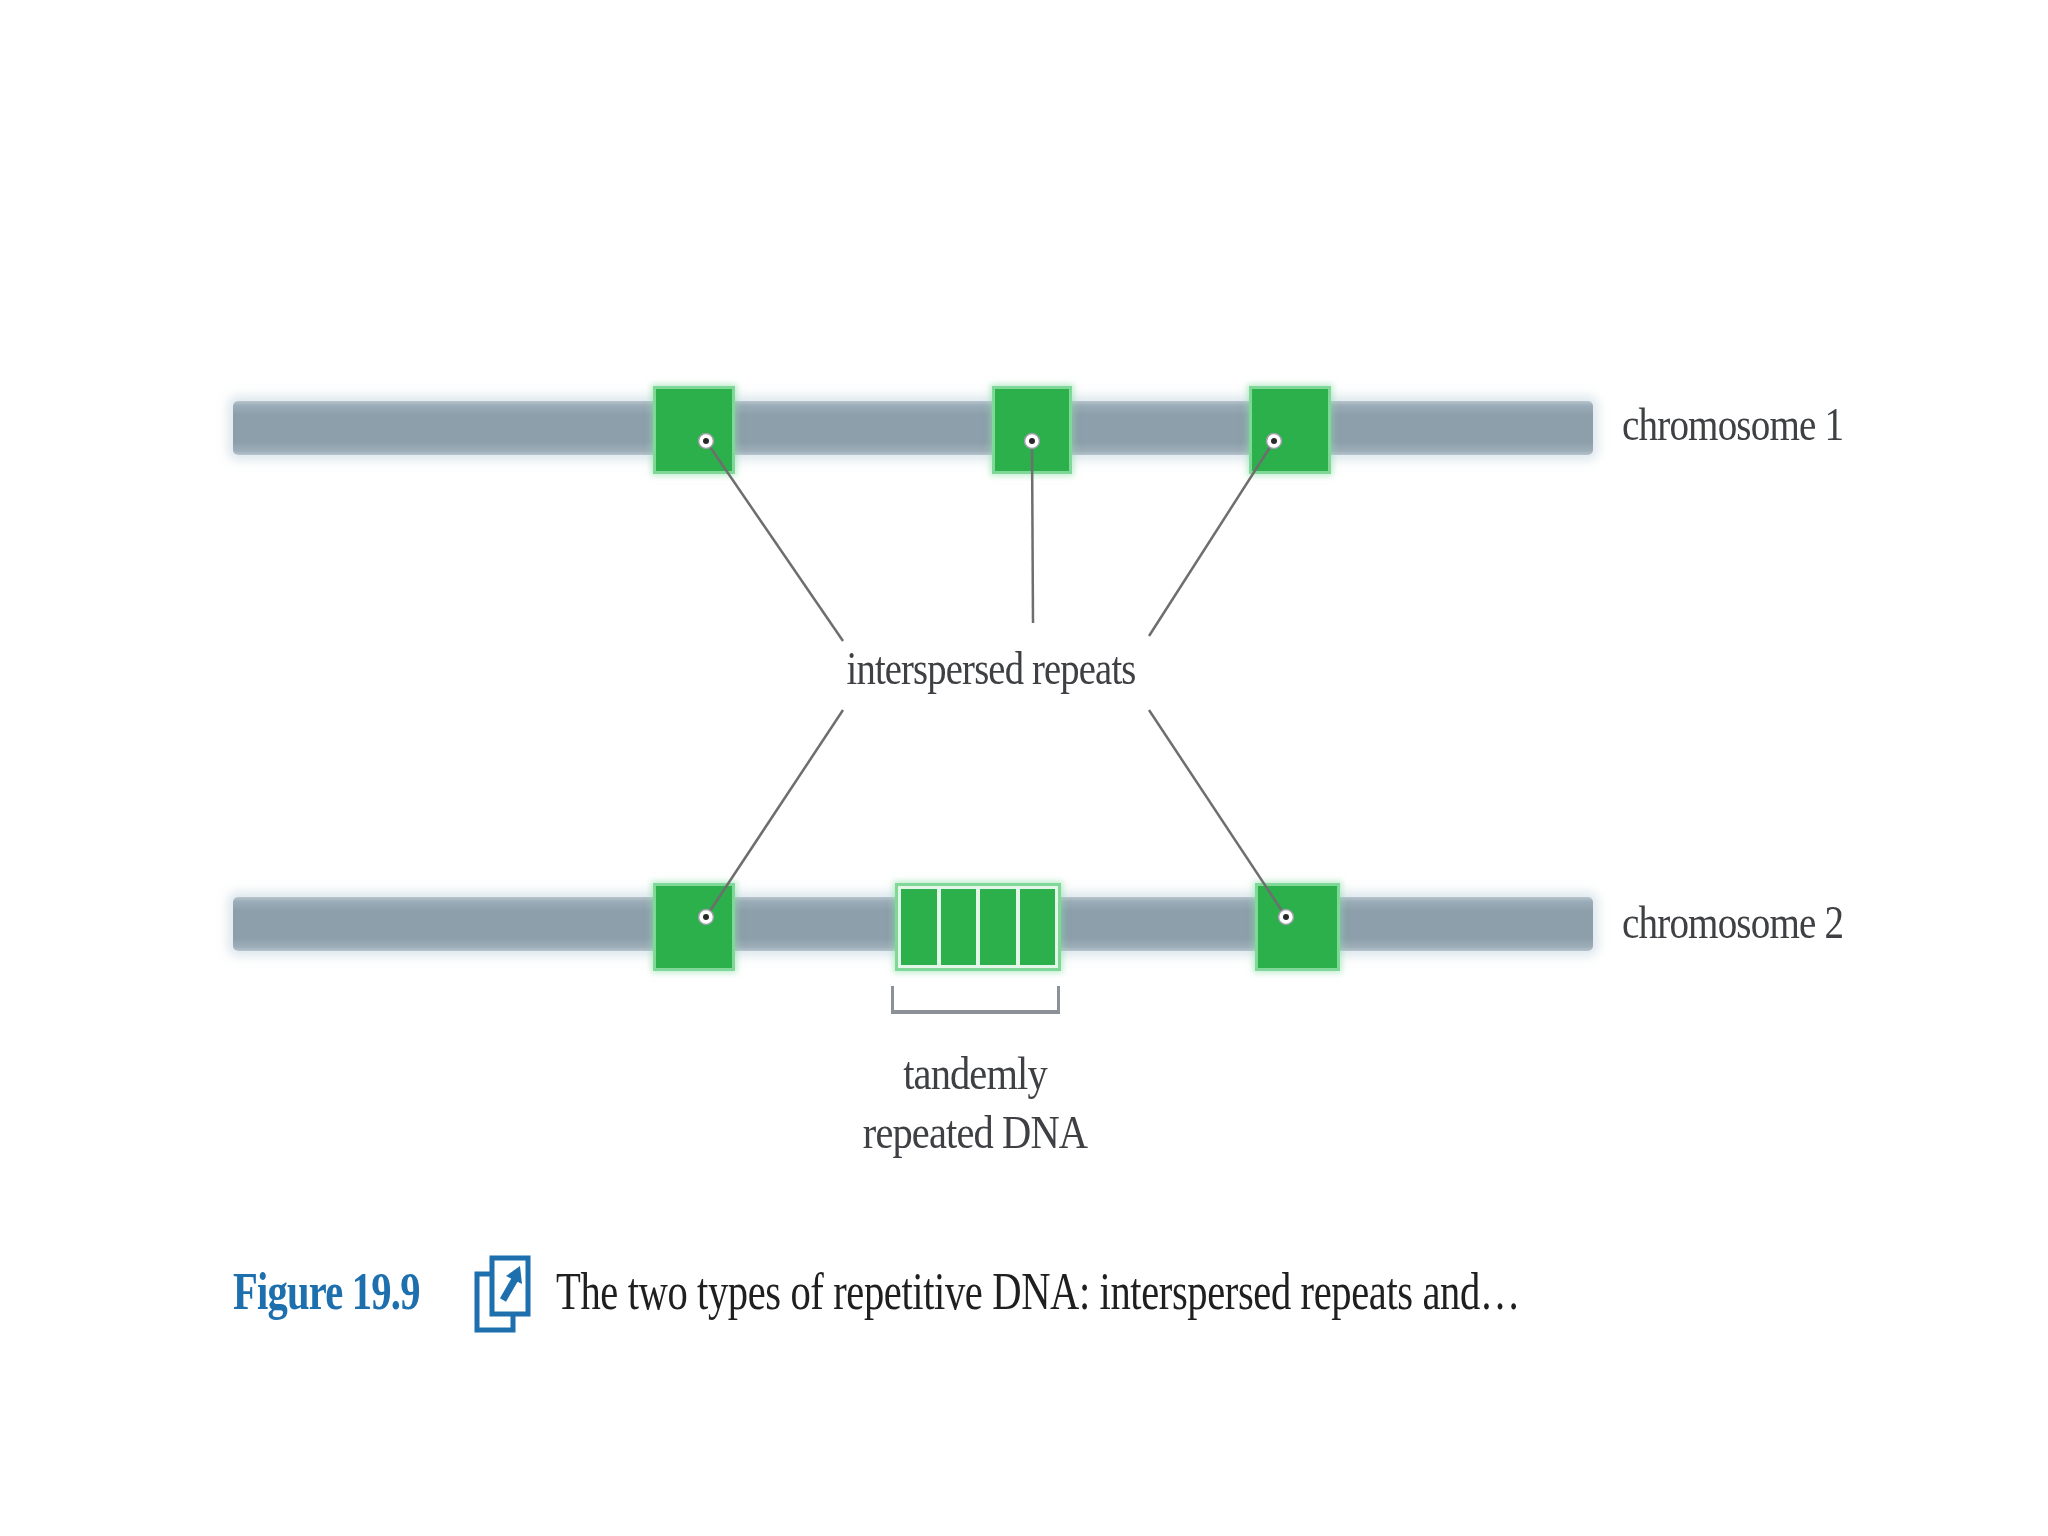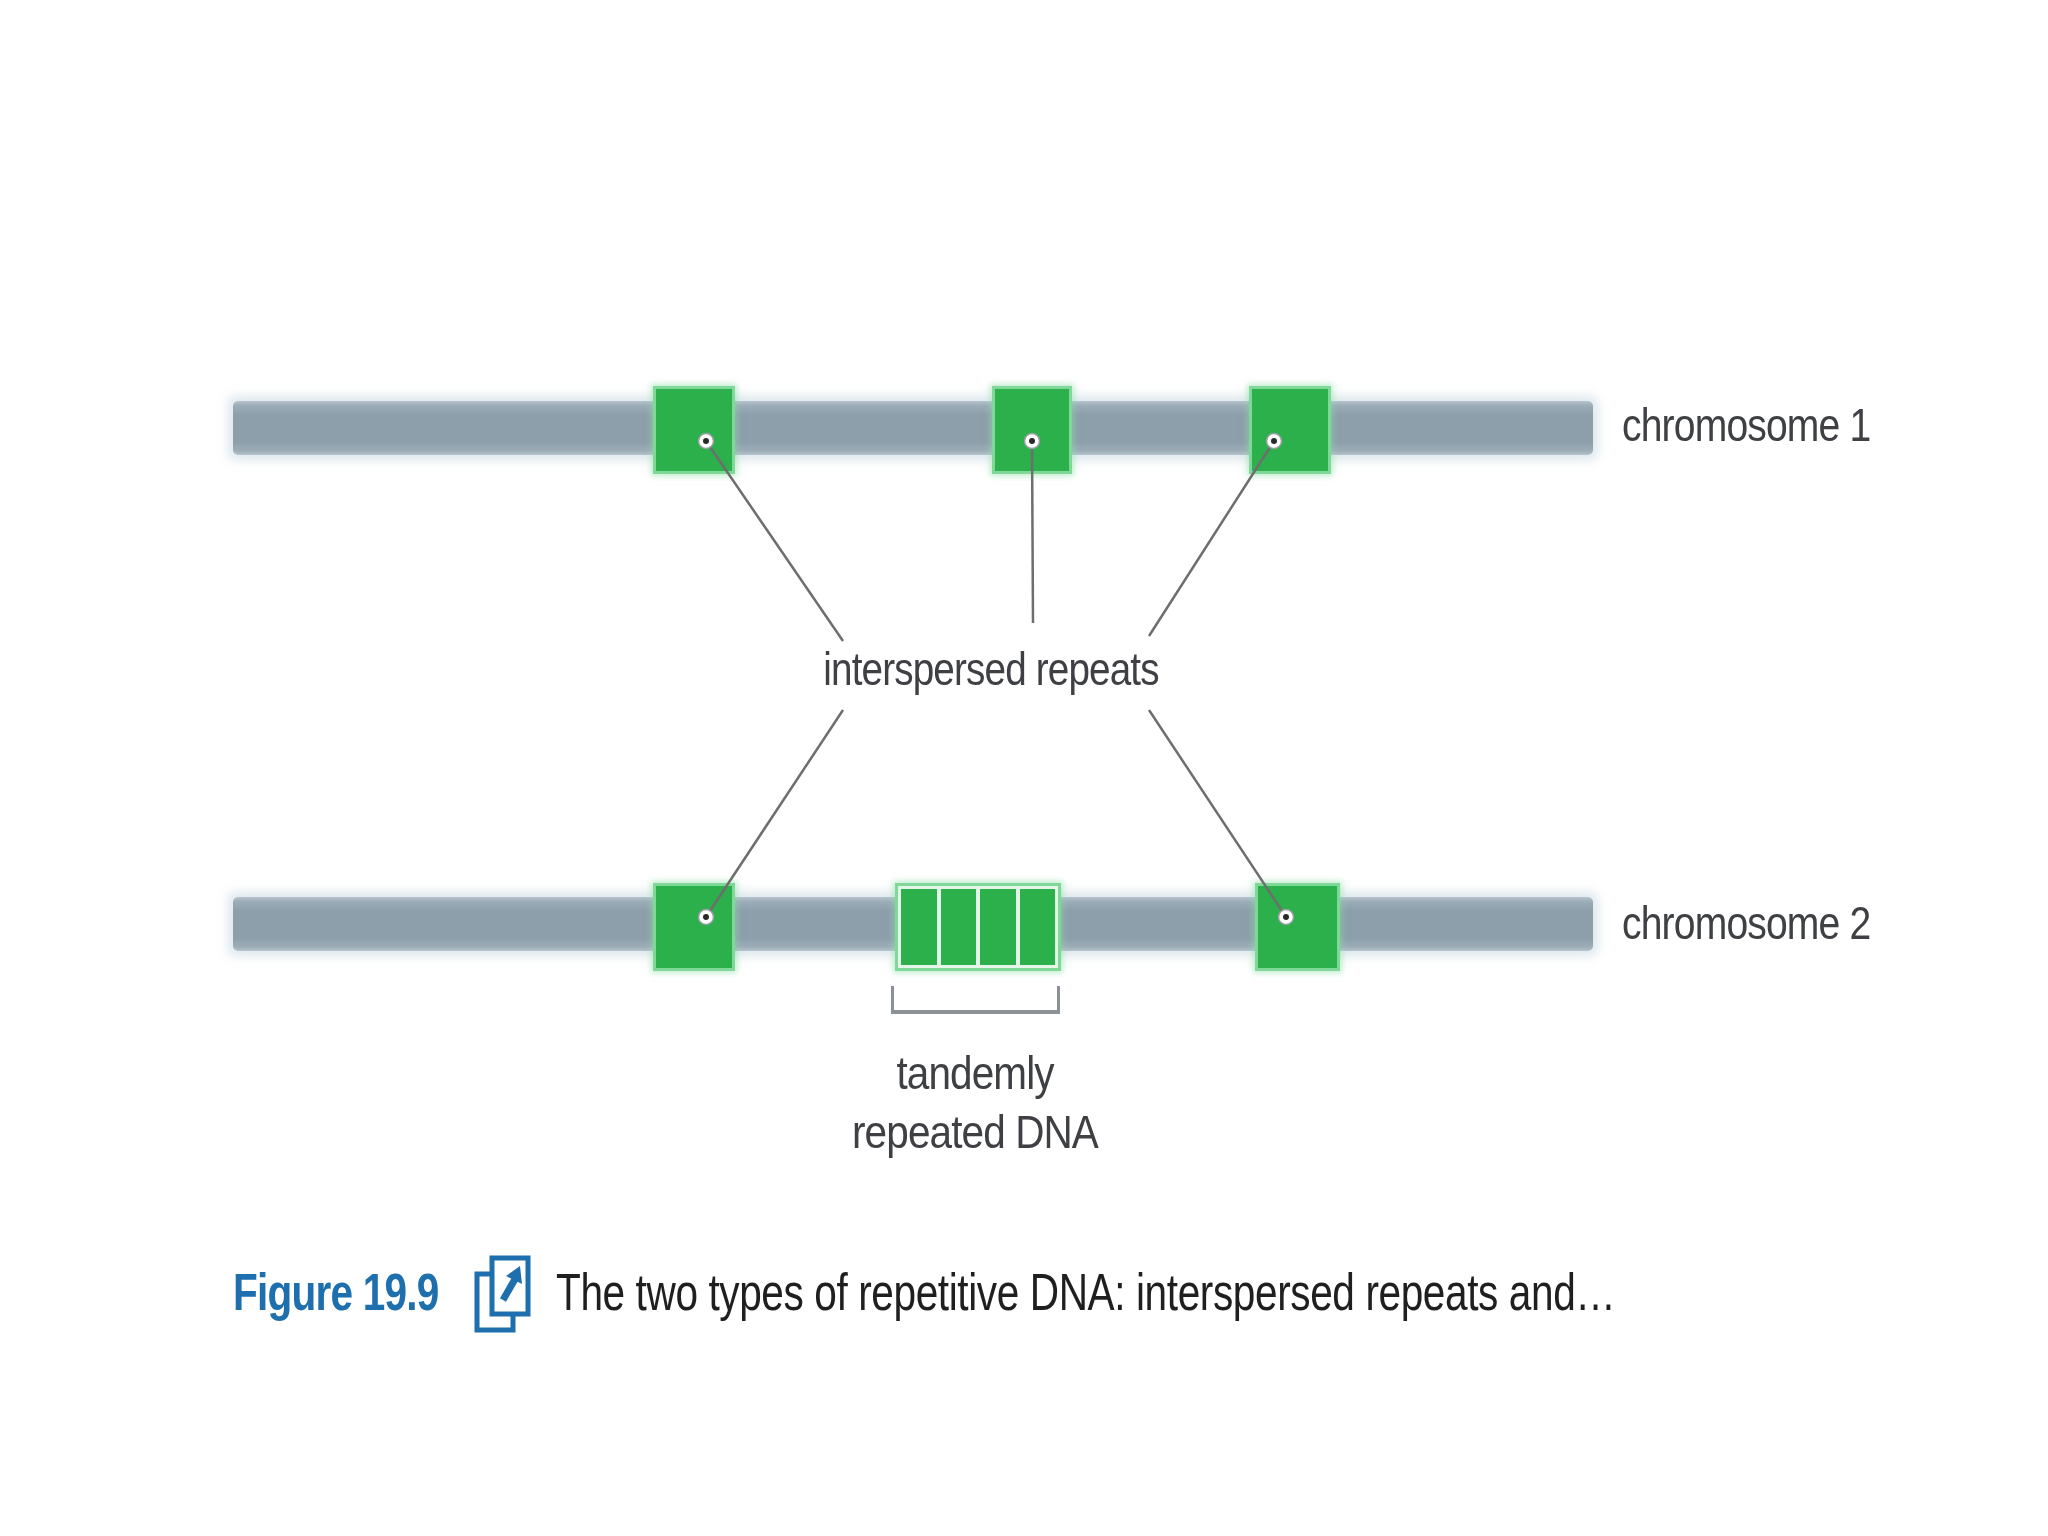--- a/index.html
+++ b/index.html
@@ -1,18 +1,18 @@
 <!DOCTYPE html>
 <html><head>
 <meta charset="utf-8">
 <style>
   html,body{margin:0;padding:0;background:#ffffff;}
   #canvas{
     position:relative;width:2048px;height:1536px;background:#ffffff;overflow:hidden;
-    font-family:Liberation Sans, sans-serif;
+    font-family:Liberation Serif, serif;
   }
   
   .chrom-bar{
     position:absolute;left:233px;width:1360px;height:54px;border-radius:5px;
     background:linear-gradient(180deg,#b6c3cc 0%,#9aacb7 9%,#8c9fab 26%,#8c9fab 76%,#9cadb8 92%,#b6c3cc 100%);
     box-shadow:0 0 10px 6px rgba(196,214,224,0.5);
   }
   #bar1{top:401px;}
   #bar2{top:897px;}
   

